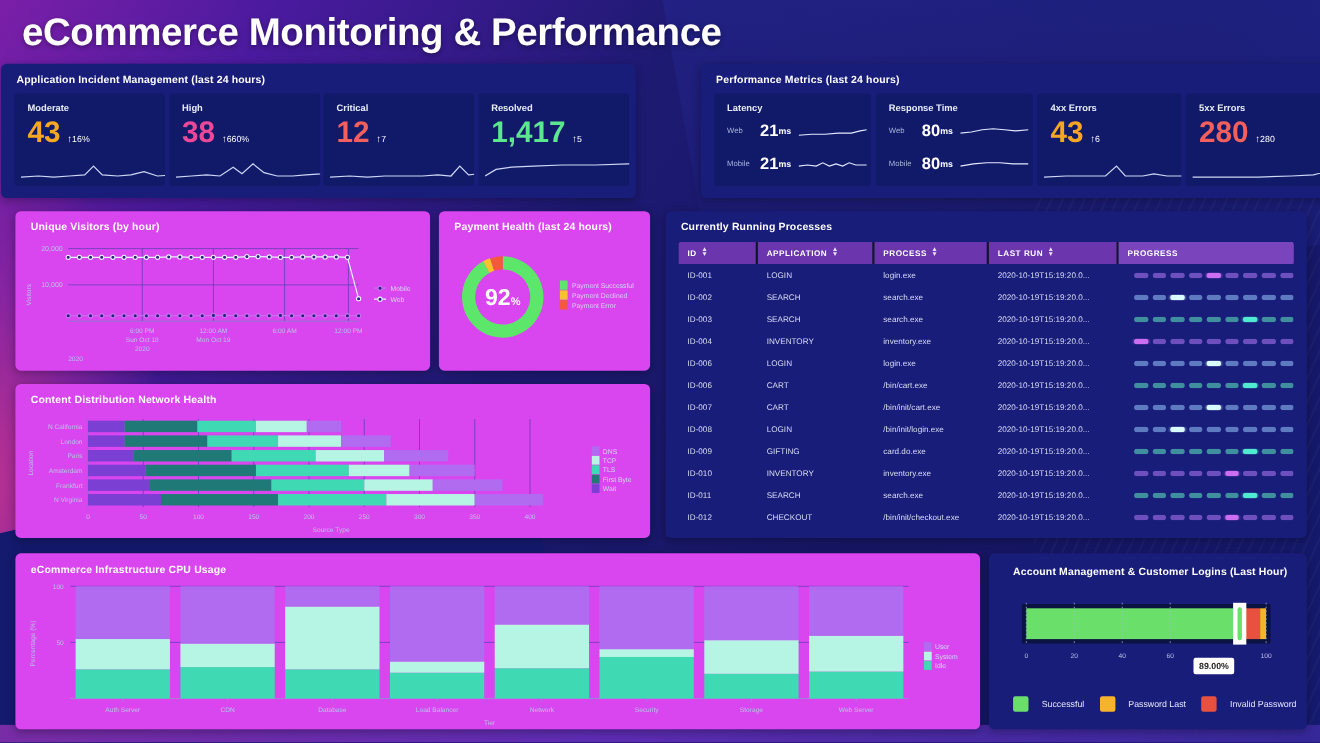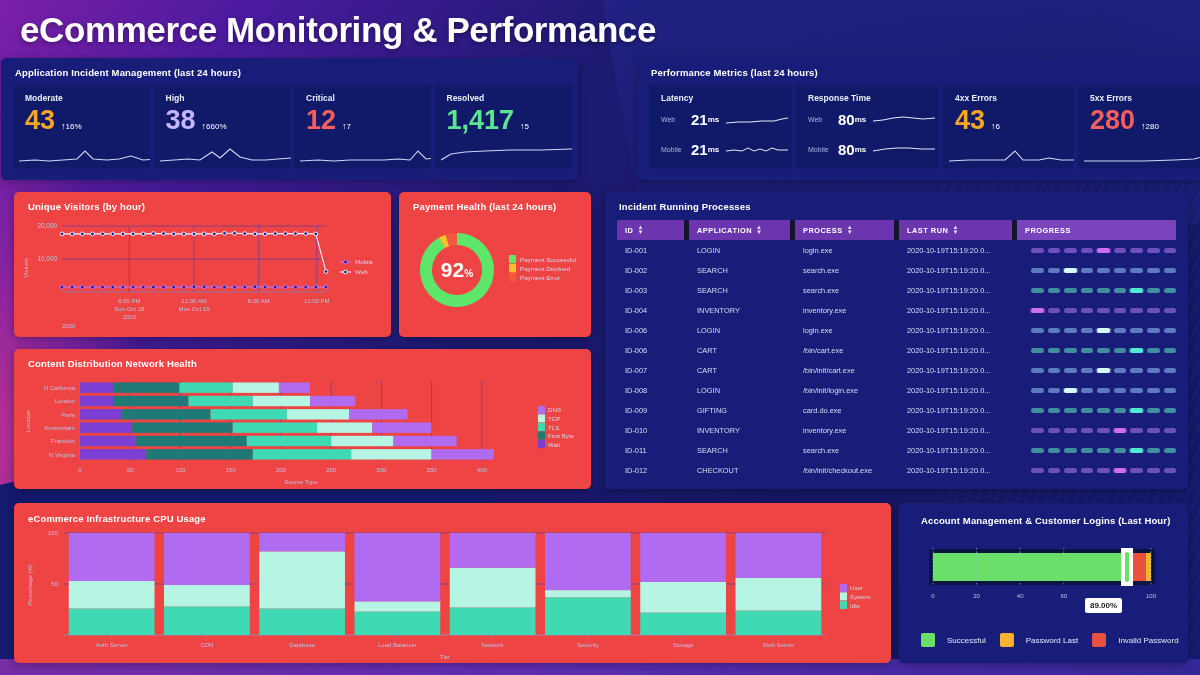--- a/index.html
+++ b/index.html
@@ -44,21 +44,21 @@
     position: absolute; left: 20px; top: 10px;
     font-size: 35px; font-weight: bold; color: #ffffff; letter-spacing: -0.4px;
     text-shadow: 0 2px 5px rgba(0,0,0,.35);
   }
   .panel {
     position: absolute;
     background: #191d7a;
     border-radius: 5px;
     box-shadow: 0 2px 9px rgba(0,0,0,.30);
   }
-  .panel.deep { background: #ef4444; }
+  .panel.deep { background: #d946ef; }
   .panel-title {
     color: #ffffff; font-size: 9.5px; font-weight: bold; letter-spacing: .15px;
   }
   
   .kpi-card { position: absolute; background: #111a69; border-radius: 3px; overflow: hidden; }
   .kpi-label { position:absolute; left:12px; top:8px; font-size:8.5px; font-weight:bold; color:#e9eefc; }
   .kpi-row { position:absolute; left:12px; top:22px; display:flex; align-items:baseline; }
   .kpi-value { font-size: 27px; font-weight: bold; line-height: 1; }
   .kpi-delta { font-size: 8px; color:#ffffff; margin-left: 6px; white-space: nowrap; }
   .kpi-delta .big { font-size: 9px; }
@@ -74,21 +74,21 @@
   
   .axis-text { fill:#b9c2e6; font-size:6.4px; font-family:"Liberation Sans", sans-serif; }
   .axis-text-sm { fill:#b9c2e6; font-size:6px; font-family:"Liberation Sans", sans-serif; }
   .legend-text { fill:#d3d9f2; font-size:6.2px; font-family:"Liberation Sans", sans-serif; }
   
   #proc-table { position:absolute; left:12px; top:28px; right:12px; }
   .th-row { display:flex; background:#6a35ad; border-radius:2px 2px 0 0; height:20px; align-items:center; }
   .th {
     font-size:7.4px; font-weight:bold; color:#ffffff; letter-spacing:.5px;
     display:flex; align-items:center; gap:4px; height:100%;
-    border-right:5px solid #0f172a; padding-left:8px;
+    border-right:2px solid #0f172a; padding-left:8px;
   }
   .th.last { border-right:none; background:#7a44bd; border-radius:0 2px 2px 0; }
   .sort-ic { font-size:6px; opacity:.85; line-height:.9; display:flex; flex-direction:column; }
   .tr { display:flex; height:20px; align-items:center; }
   .td { font-size:7.4px; color:#d7ddf4; padding-left:8px; overflow:hidden; white-space:nowrap; }
   .c-id{width:72px;} .c-app{width:106px;} .c-proc{width:104px;} .c-run{width:118px;} .c-prog{flex:1;align-items:center;}
   .prog-wrap { display:flex; gap:4px; padding-left:6px; }
   .seg { width:19px; height:5px; border-radius:2.5px; }
   
   .bl-item { display:flex; align-items:center; gap:12px; }
@@ -124,21 +124,21 @@
          <span class="kpi-value" style="color:#f5a623">43</span>
          <span class="kpi-delta"><span class="big">↑</span>16%</span>
        </div>
        <svg class="spark" viewBox="0 0 156 26" preserveAspectRatio="none">
          <polyline fill="none" stroke="#cfd8f5" stroke-width="1.1" points="0,22 16,21 30,22 44,21 58,20 66,12 74,20 88,21 100,20 112,17 124,21 140,20 156,20"></polyline>
        </svg>
         </div>
         <div class="kpi-card" style="left: 152.5px; top: 27px; width: 137px; height: 84px;">
           <div class="kpi-label">High</div>
        <div class="kpi-row">
-         <span class="kpi-value" style="color:#c4b5fd">38</span>
+         <span class="kpi-value" style="color:#ec4899">38</span>
          <span class="kpi-delta"><span class="big">↑</span>660%</span>
        </div>
        <svg class="spark" viewBox="0 0 156 26" preserveAspectRatio="none">
          <polyline fill="none" stroke="#cfd8f5" stroke-width="1.1" points="0,22 14,21 28,20 40,21 52,13 60,19 70,10 80,18 92,21 106,21 118,20 132,19 144,12 156,6"></polyline>
        </svg>
         </div>
         <div class="kpi-card" style="left: 293px; top: 27px; width: 137px; height: 84px;">
           <div class="kpi-label">Critical</div>
        <div class="kpi-row">
          <span class="kpi-value" style="color:#f25f5c">12</span>
@@ -321,21 +321,21 @@
         <rect x="110" y="35" width="7" height="8.4" fill="#5ce66a"></rect>
         <text x="121" y="41.6" class="legend-text" text-anchor="start">Payment Successful</text>
         <rect x="110" y="44" width="7" height="8.4" fill="#f7c32b"></rect>
         <text x="121" y="50.6" class="legend-text" text-anchor="start">Payment Declined</text>
         <rect x="110" y="53" width="7" height="8.4" fill="#f2593f"></rect>
         <text x="121" y="59.6" class="legend-text" text-anchor="start">Payment Error</text>
       </svg>
   </div>
 
   <div class="panel" style="left:605px; top:192px; width:583px; height:297px;">
-    <div class="panel-title" style="position:absolute; left:14px; top:9px;">Incident Running Processes</div>
+    <div class="panel-title" style="position:absolute; left:14px; top:9px;">Currently Running Processes</div>
     <div id="proc-table">
       <div class="th-row" id="proc-head">
           <div class="th c-id">
             <span>ID</span>
             <span class="sort-ic">
               <span>▲</span>
               <span>▼</span>
             </span>
           </div>
           <div class="th c-app">

